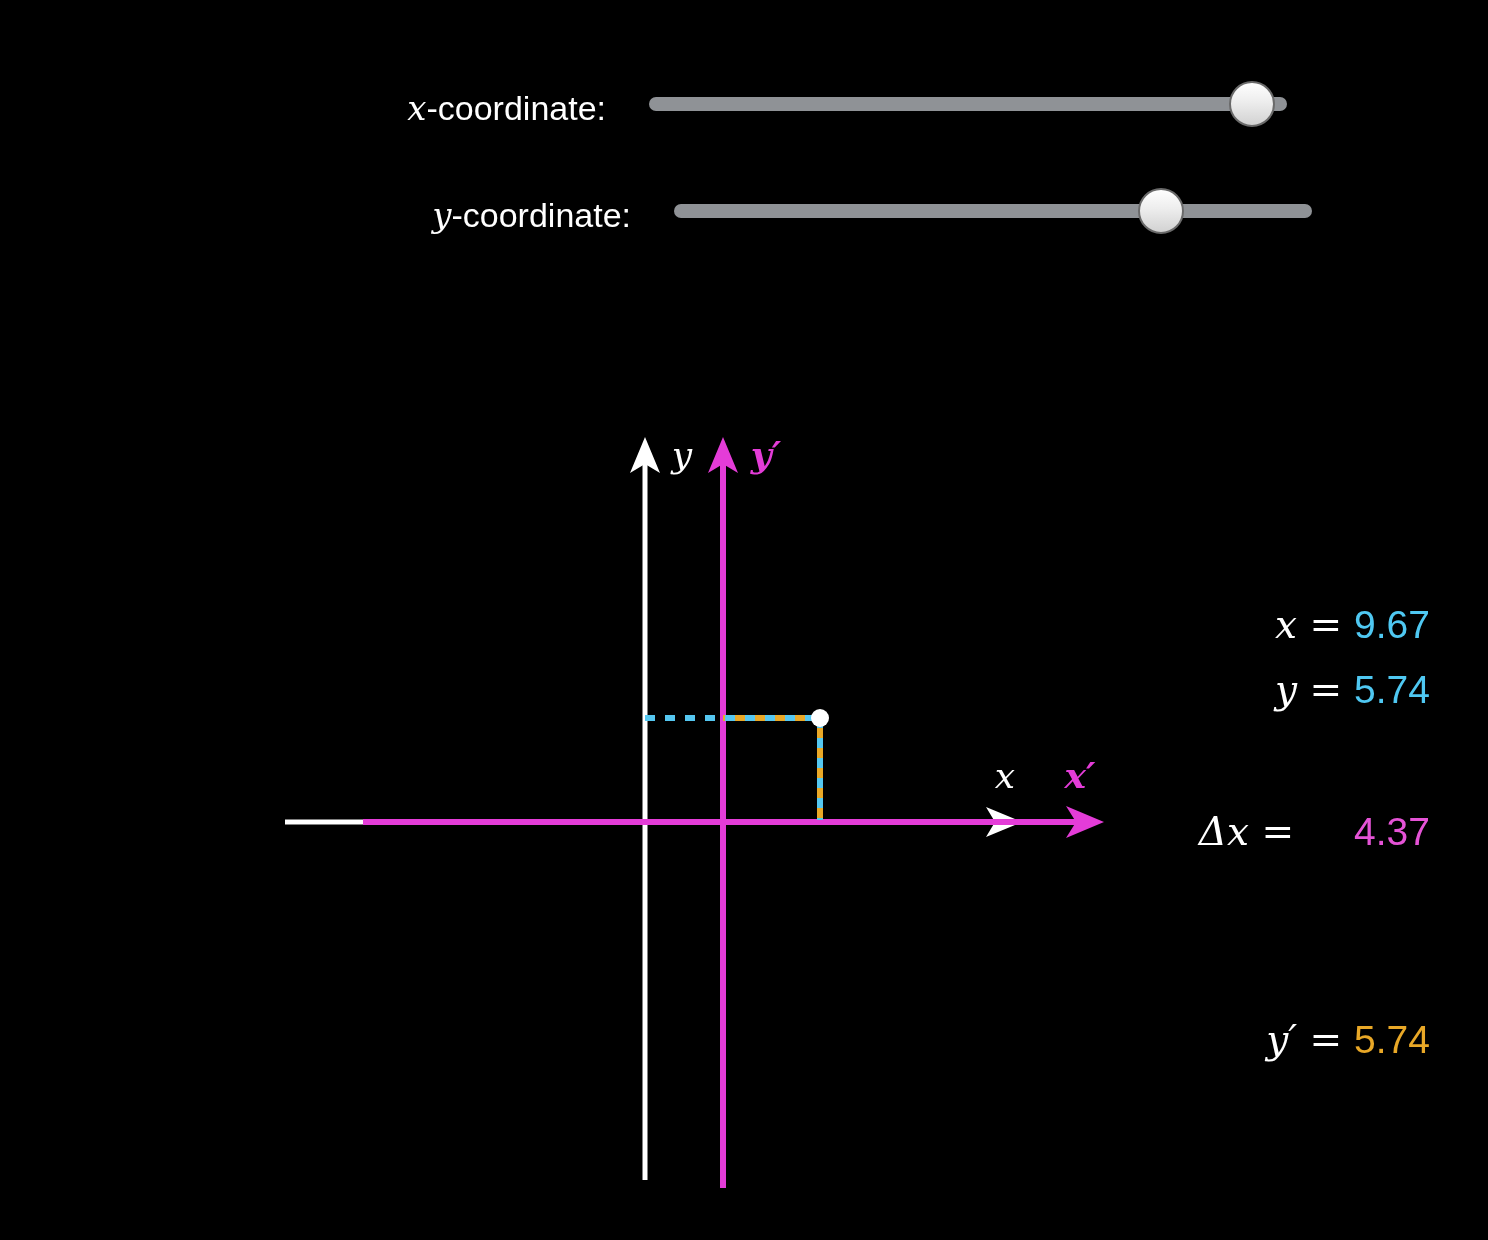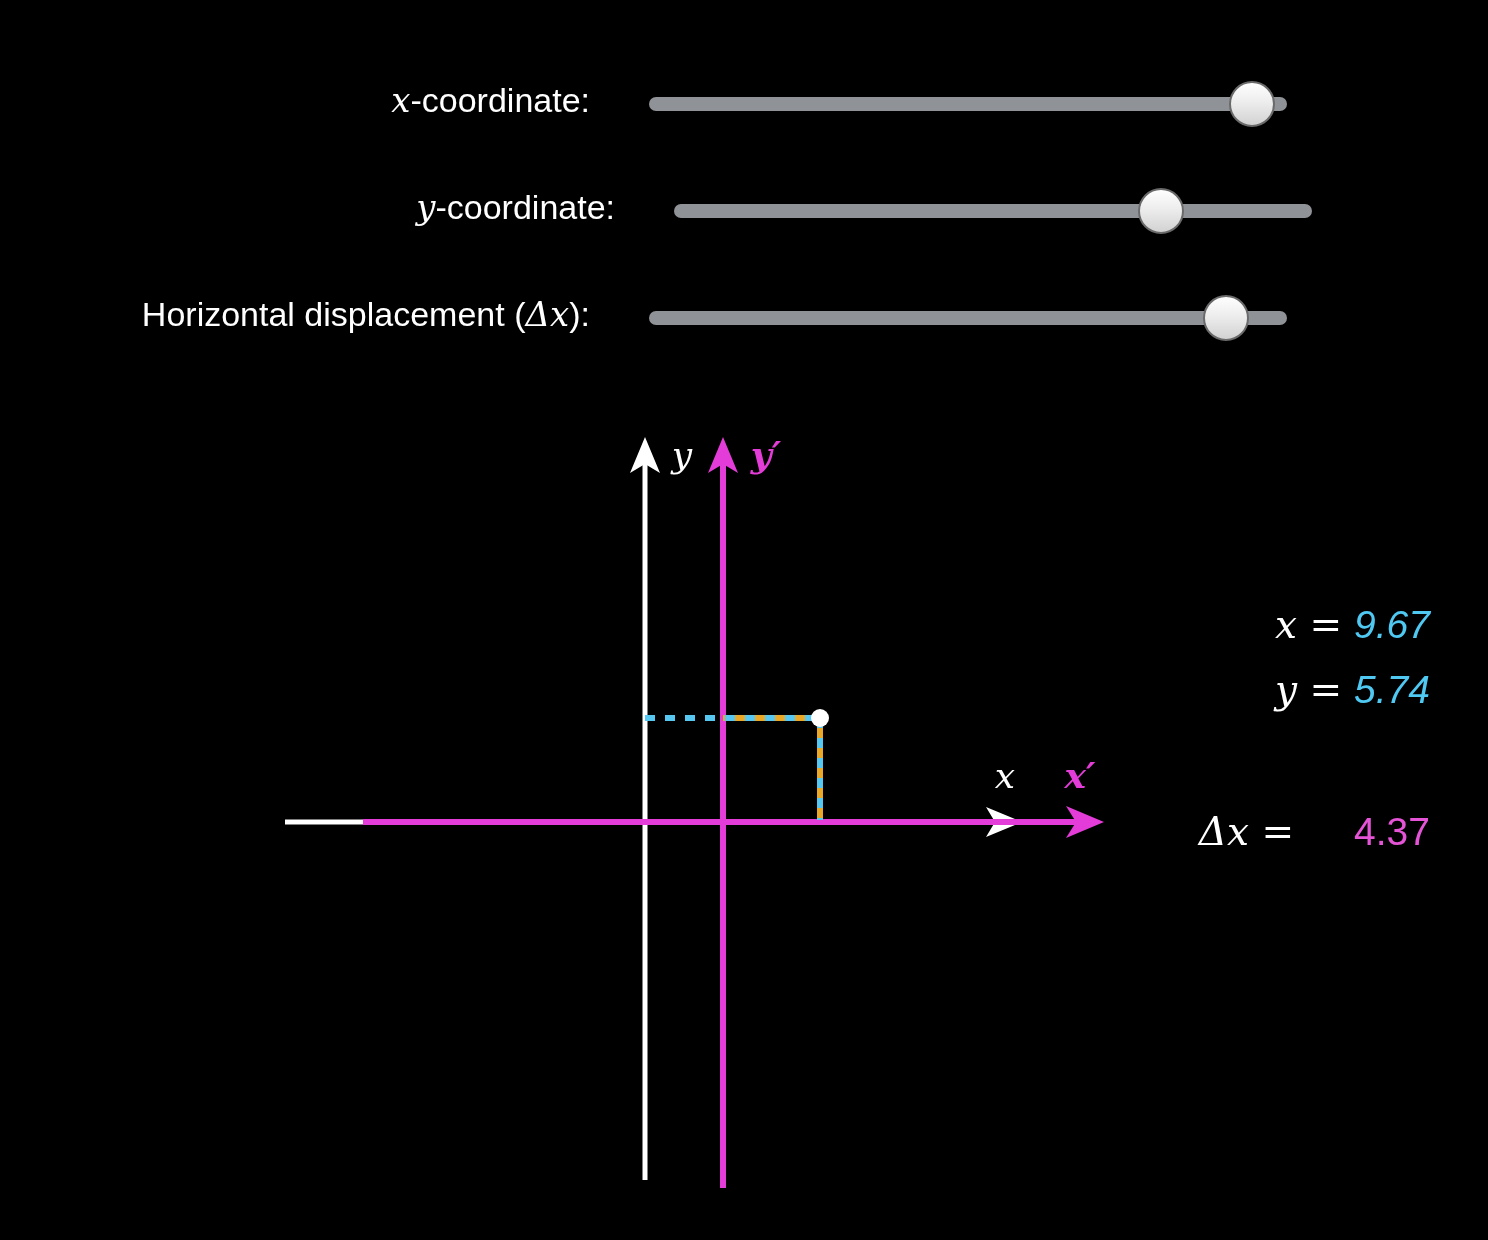--- a/index.html
+++ b/index.html
@@ -23,25 +23,26 @@
     position: absolute;
     left: 0;
     width: 1488px;
     height: 46px;
   }
   .slider-label {
     position: absolute;
     left: 0; top: 0;
     width: 590px;
     height: 46px;
-    line-height: 38px;
+    line-height: 54px;
     text-align: right;
     color: #ffffff;
     font-size: 34px;
     white-space: nowrap;
+    padding-left: 16px;
   }
   .math-var {
     font-family: "DejaVu Serif", serif;
     font-style: italic;
   }
   .slider-widget {
     position: absolute;
     left: 649px; top: 0;
     width: 638px;
     height: 46px;
@@ -76,21 +77,21 @@
     white-space: nowrap;
     font-size: 39px;
   }
   .readout-label {
     color: #ffffff;
     font-family: "DejaVu Serif", serif;
     font-style: italic;
     margin-right: 12px;
   }
   .readout-value { font-family: "Liberation Sans", sans-serif; }
-  .val-cyan    { color: #4fc8f2; font-style: italic; }
+  .val-cyan    { color: #4fc8f2; }
   .val-magenta { color: #e553d6; margin-left: 48px; }
   .val-orange  { color: #e9a827; }
 
   
   .plot-svg {
     position: absolute;
     left: 0; top: 0;
   }
 </style>
 </head>
@@ -107,27 +108,20 @@
   </div>
 
   <div class="slider-row" style="top: 188px; margin-left: 25px;">
     <div class="slider-label"><span class="math-var">y</span><span>-coordinate:</span></div>
     <div class="slider-widget">
       <div class="slider-track"></div>
       <div class="slider-handle" style="left: 76.3%;"></div>
     </div>
   </div>
 
-  <div class="slider-row" style="top: 295px;">
-    <div class="slider-label"><span>Horizontal displacement (</span><span class="math-var">Δx</span><span>):</span></div>
-    <div class="slider-widget">
-      <div class="slider-track"></div>
-      <div class="slider-handle" style="left: 90.4%;"></div>
-    </div>
-  </div>
 
   <svg class="plot-svg" width="1488" height="1240" viewBox="0 0 1488 1240">
 
     <line x1="285" y1="822" x2="997" y2="822" stroke="#ffffff" stroke-width="5"></line>
     <polygon points="1022,822 986,807 995,822 986,837" fill="#ffffff"></polygon>
 
     <line x1="645" y1="1180" x2="645" y2="458" stroke="#ffffff" stroke-width="5"></line>
     <polygon points="645,437 630,473 645,464 660,473" fill="#ffffff"></polygon>
 
     <line x1="363" y1="822" x2="1080" y2="822" stroke="#e43cd8" stroke-width="6"></line>
@@ -151,14 +145,17 @@
 
   <div class="readout-line" style="top: 599px;">
     <span class="readout-label">x =</span><span class="readout-value val-cyan">9.67</span>
   </div>
   <div class="readout-line" style="top: 664px;">
     <span class="readout-label">y =</span><span class="readout-value val-cyan">5.74</span>
   </div>
   <div class="readout-line" style="top: 806px;">
     <span class="readout-label">Δx =</span><span class="readout-value val-magenta">4.37</span>
   </div>
+  <div class="readout-line" style="top: 1014px;">
+    <span class="readout-label">y′ =</span><span class="readout-value val-orange">5.74</span>
+  </div>
 
 </div>
 
 </body></html>

